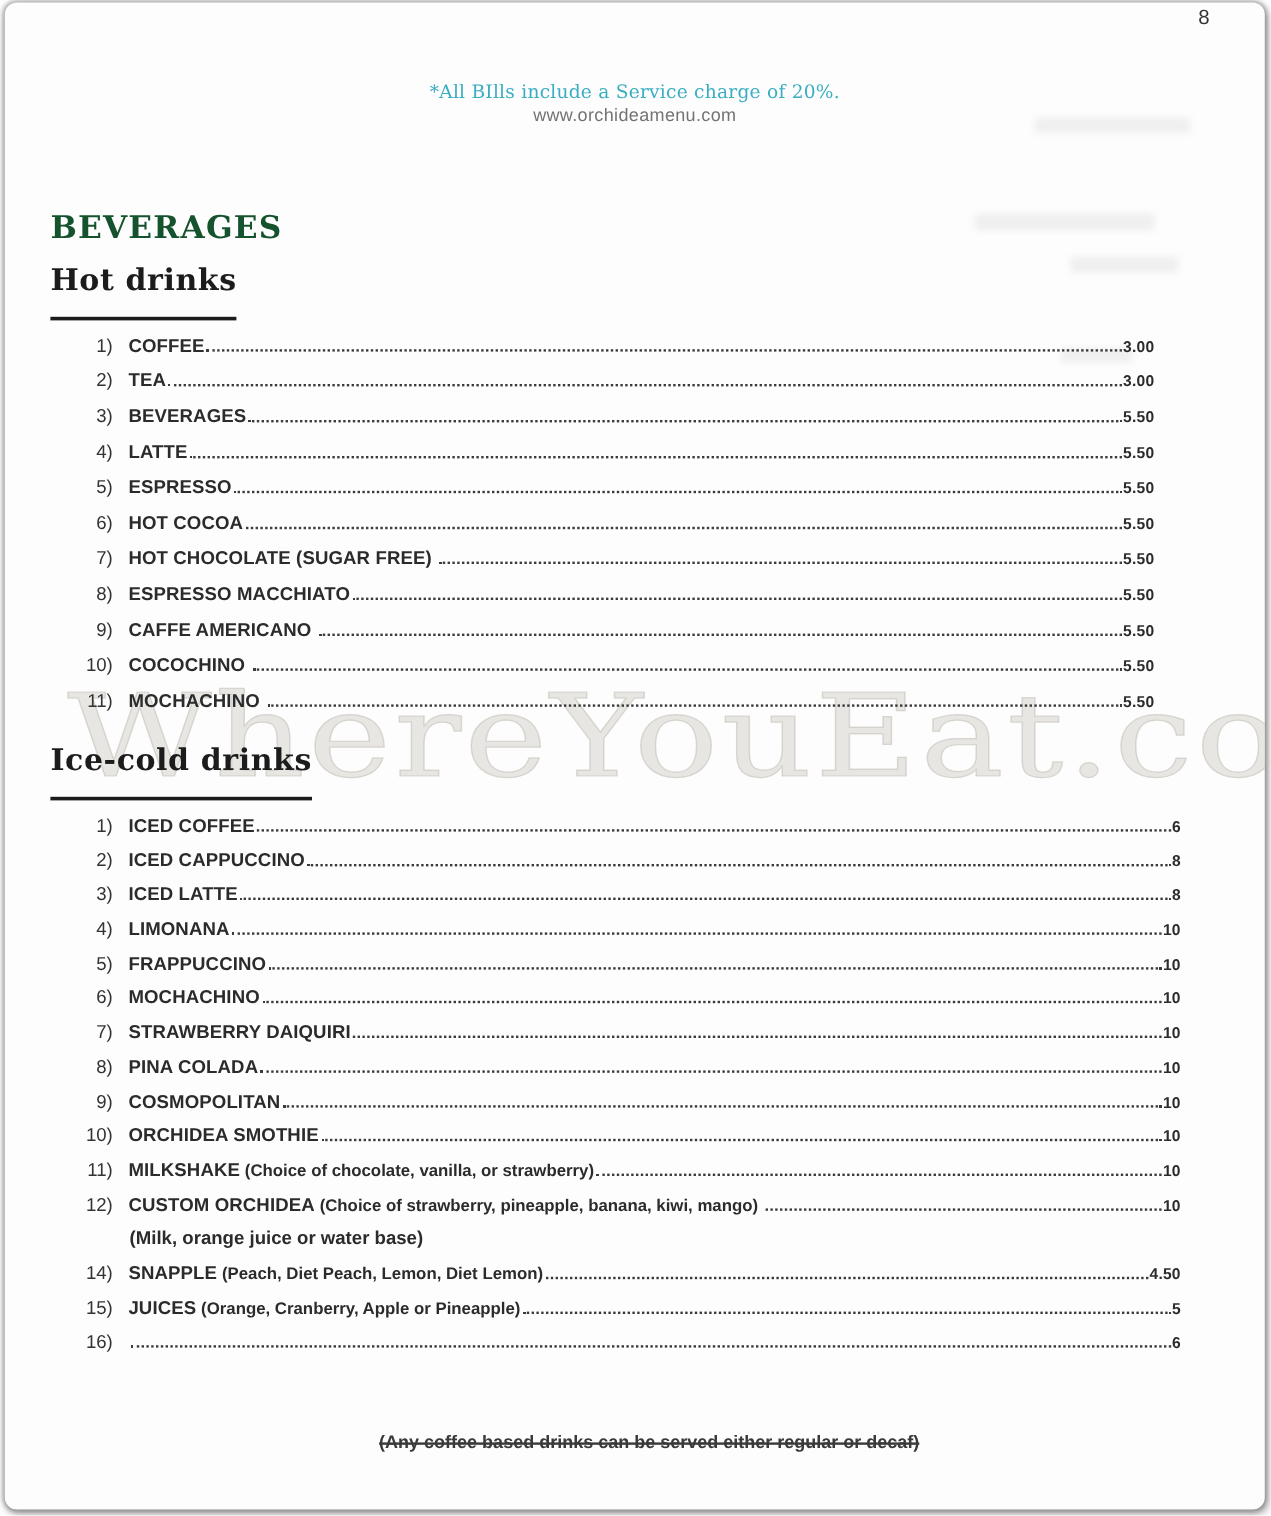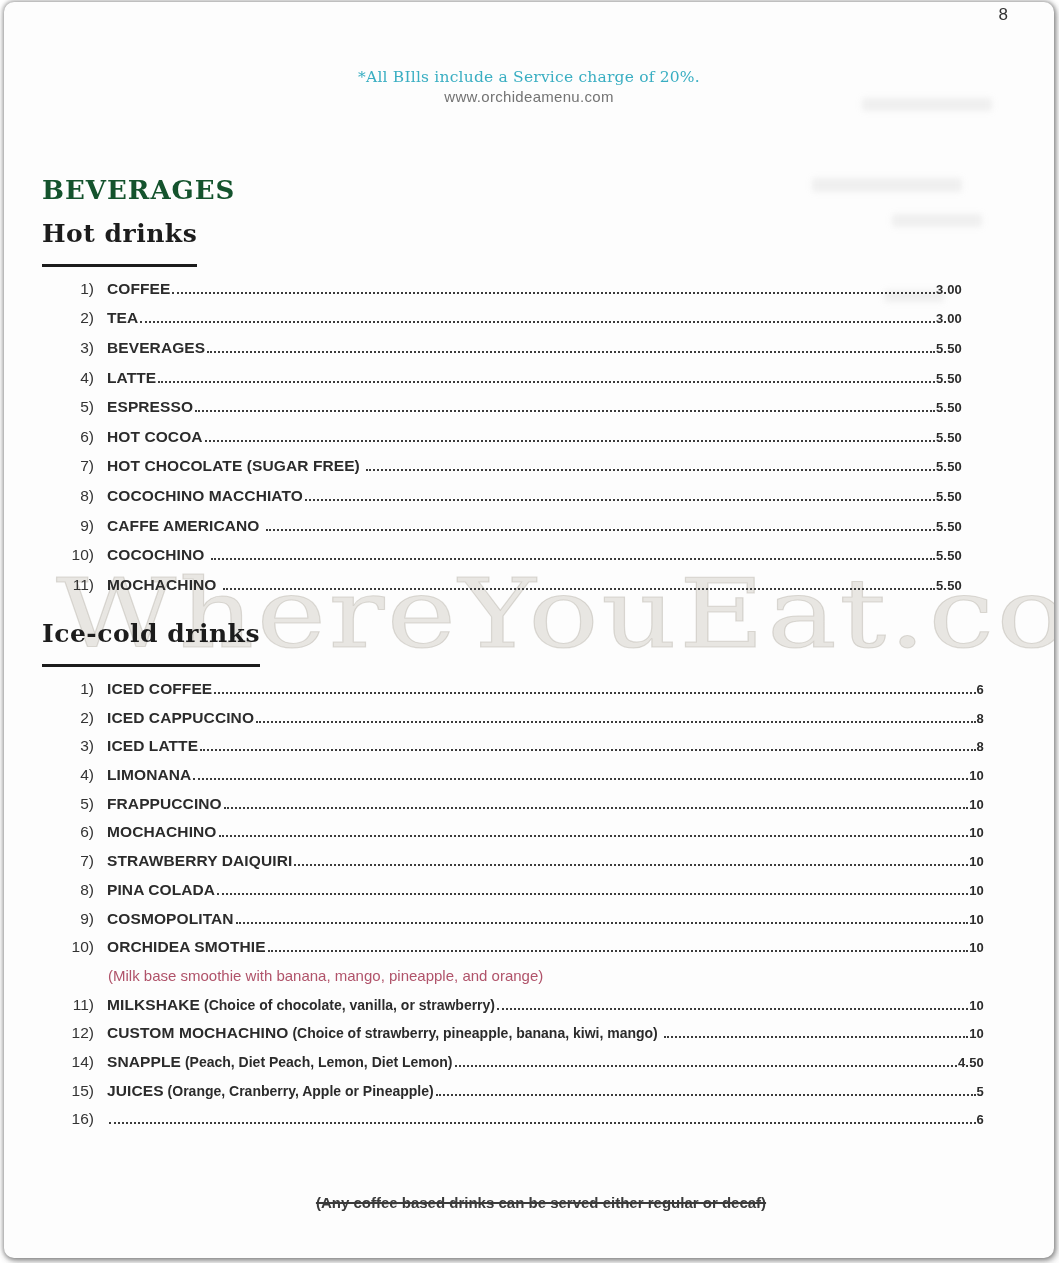--- a/index.html
+++ b/index.html
@@ -134,21 +134,21 @@
             <span class="price">5.50</span>
           </div>
           <div class="row">
             <span class="num">7)</span>
             <span class="name">HOT CHOCOLATE (SUGAR FREE) </span>
             <span class="dots"></span>
             <span class="price">5.50</span>
           </div>
           <div class="row">
             <span class="num">8)</span>
-            <span class="name">COCOCHINO MACCHIATO</span>
+            <span class="name">ESPRESSO MACCHIATO</span>
             <span class="dots"></span>
             <span class="price">5.50</span>
           </div>
           <div class="row">
             <span class="num">9)</span>
             <span class="name">CAFFE AMERICANO </span>
             <span class="dots"></span>
             <span class="price">5.50</span>
           </div>
           <div class="row">
@@ -217,37 +217,37 @@
             <span class="num">9)</span>
             <span class="name">COSMOPOLITAN</span>
             <span class="dots"></span>
             <span class="price">10</span>
           </div>
           <div class="row">
             <span class="num">10)</span>
             <span class="name">ORCHIDEA SMOTHIE</span>
             <span class="dots"></span>
             <span class="price">10</span>
-          </div>
-          <div class="note-row">
-            <span class="note-red">(Milk base smoothie with banana, mango, pineapple, and orange)</span>
           </div>
           <div class="row">
             <span class="num">11)</span>
             <span class="name">MILKSHAKE</span>
             <span class="desc">(Choice of chocolate, vanilla, or strawberry)</span>
             <span class="dots"></span>
             <span class="price">10</span>
           </div>
           <div class="row">
             <span class="num">12)</span>
-            <span class="name">CUSTOM MOCHACHINO</span>
+            <span class="name">CUSTOM ORCHIDEA</span>
             <span class="desc">(Choice of strawberry, pineapple, banana, kiwi, mango) </span>
             <span class="dots"></span>
             <span class="price">10</span>
+          </div>
+          <div class="note-row">
+            <span class="note-ink">(Milk, orange juice or water base)</span>
           </div>
           <div class="row">
             <span class="num">14)</span>
             <span class="name">SNAPPLE</span>
             <span class="desc">(Peach, Diet Peach, Lemon, Diet Lemon)</span>
             <span class="dots"></span>
             <span class="price">4.50</span>
           </div>
           <div class="row">
             <span class="num">15)</span>

